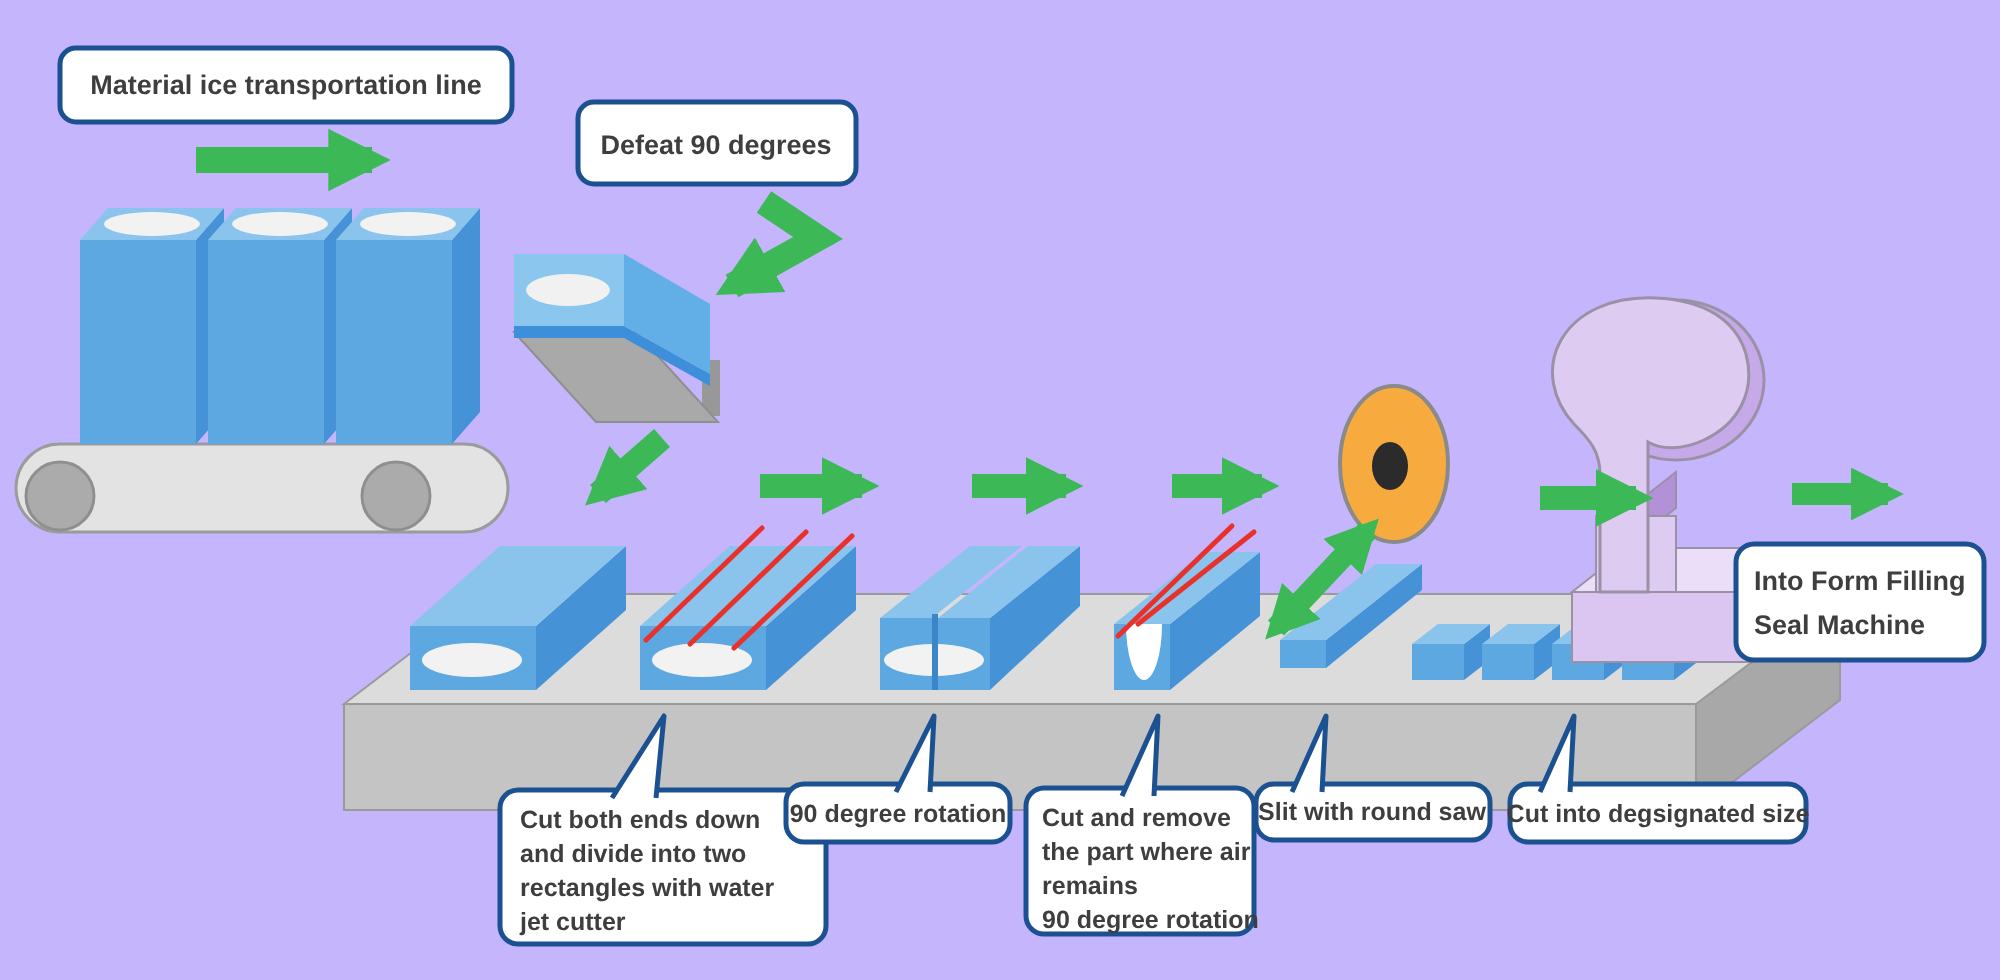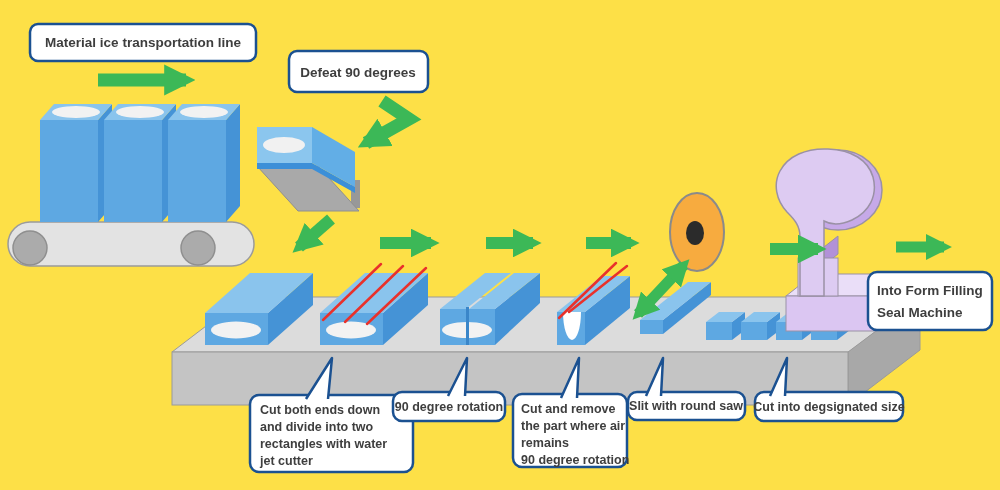--- a/index.html
+++ b/index.html
@@ -1,16 +1,16 @@
 <!DOCTYPE html>
 <html><head>
 <meta charset="utf-8">
 <style>
   html,body{margin:0;padding:0;background:#ffffff;}
-  .stage{position:relative;width:1000px;height:490px;background:#fde047;overflow:hidden;
+  .stage{position:relative;width:1000px;height:490px;background:#c4b5fd;overflow:hidden;
          font-family:"Liberation Sans",sans-serif;text-decoration:underline;}
   svg{display:block;}
   .lbl{font-family:"Liberation Sans",sans-serif;font-weight:bold;fill:#3e3e3e;}
   .lbl-lg{font-size:13.5px;}
   .lbl-sm{font-size:12.5px;}
   .box{fill:#ffffff;stroke:#1b5191;stroke-width:2.5;}
   .tail{fill:#ffffff;stroke:#1b5191;stroke-width:2.5;stroke-linejoin:round;}
   .arrow{stroke:#3cb857;fill:none;}
   .redline{stroke:#e9312b;stroke-width:2.5;stroke-linecap:round;}
 </style>

